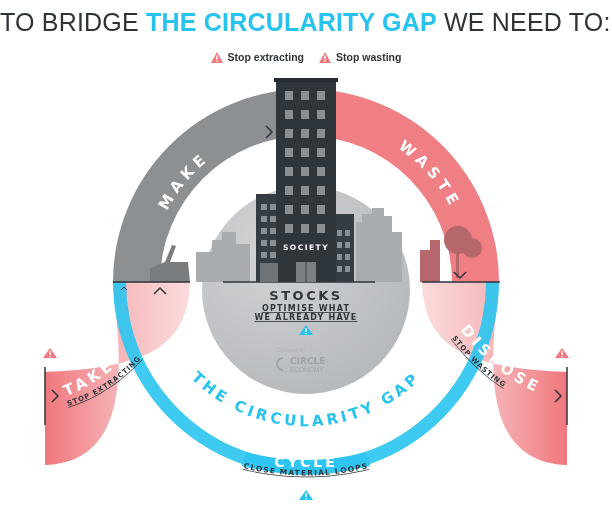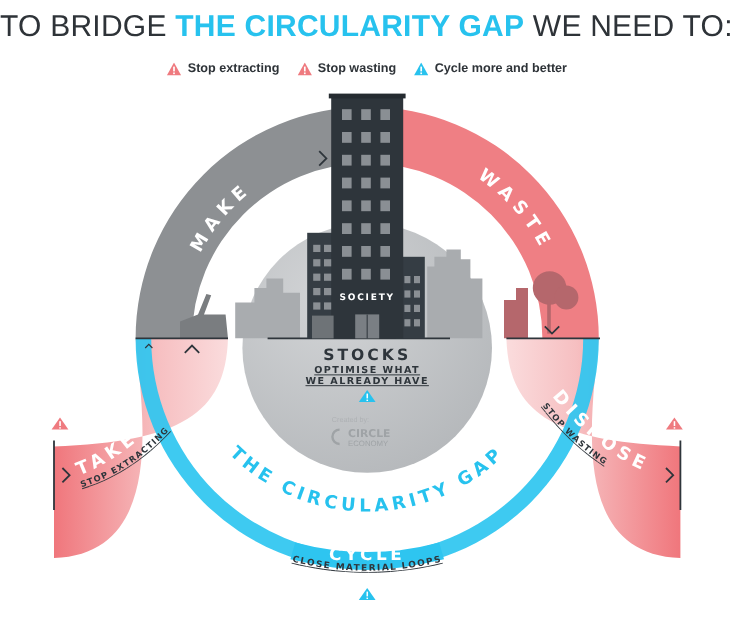--- a/index.html
+++ b/index.html
@@ -27,28 +27,20 @@
       </svg>
     <span>Stop extracting</span>
   </div>
   <div class="legend-item">
     <svg width="12" height="11">
         <path d="M6 0 L12 11 L0 11 Z" fill="#ef7a7f"></path>
         <rect x="5.3" y="3.5" width="1.4" height="4" fill="#fff"></rect>
         <rect x="5.3" y="8.4" width="1.4" height="1.4" fill="#fff"></rect>
       </svg>
     <span>Stop wasting</span>
-  </div>
-  <div class="legend-item">
-    <svg width="12" height="11">
-        <path d="M6 0 L12 11 L0 11 Z" fill="#27c2ee"></path>
-        <rect x="5.3" y="3.5" width="1.4" height="4" fill="#fff"></rect>
-        <rect x="5.3" y="8.4" width="1.4" height="1.4" fill="#fff"></rect>
-      </svg>
-    <span>Cycle more and better</span>
   </div>
 </div>
 
 <svg class="diagram" width="612" height="522" viewBox="0 0 612 522">
   <defs>
     <linearGradient id="takeGrad" x1="0" y1="0" x2="1" y2="0">
       <stop offset="0" stop-color="#ef6f75"></stop>
       <stop offset="0.6" stop-color="#f6bcbe"></stop>
       <stop offset="1" stop-color="#fadadb"></stop>
     </linearGradient>

